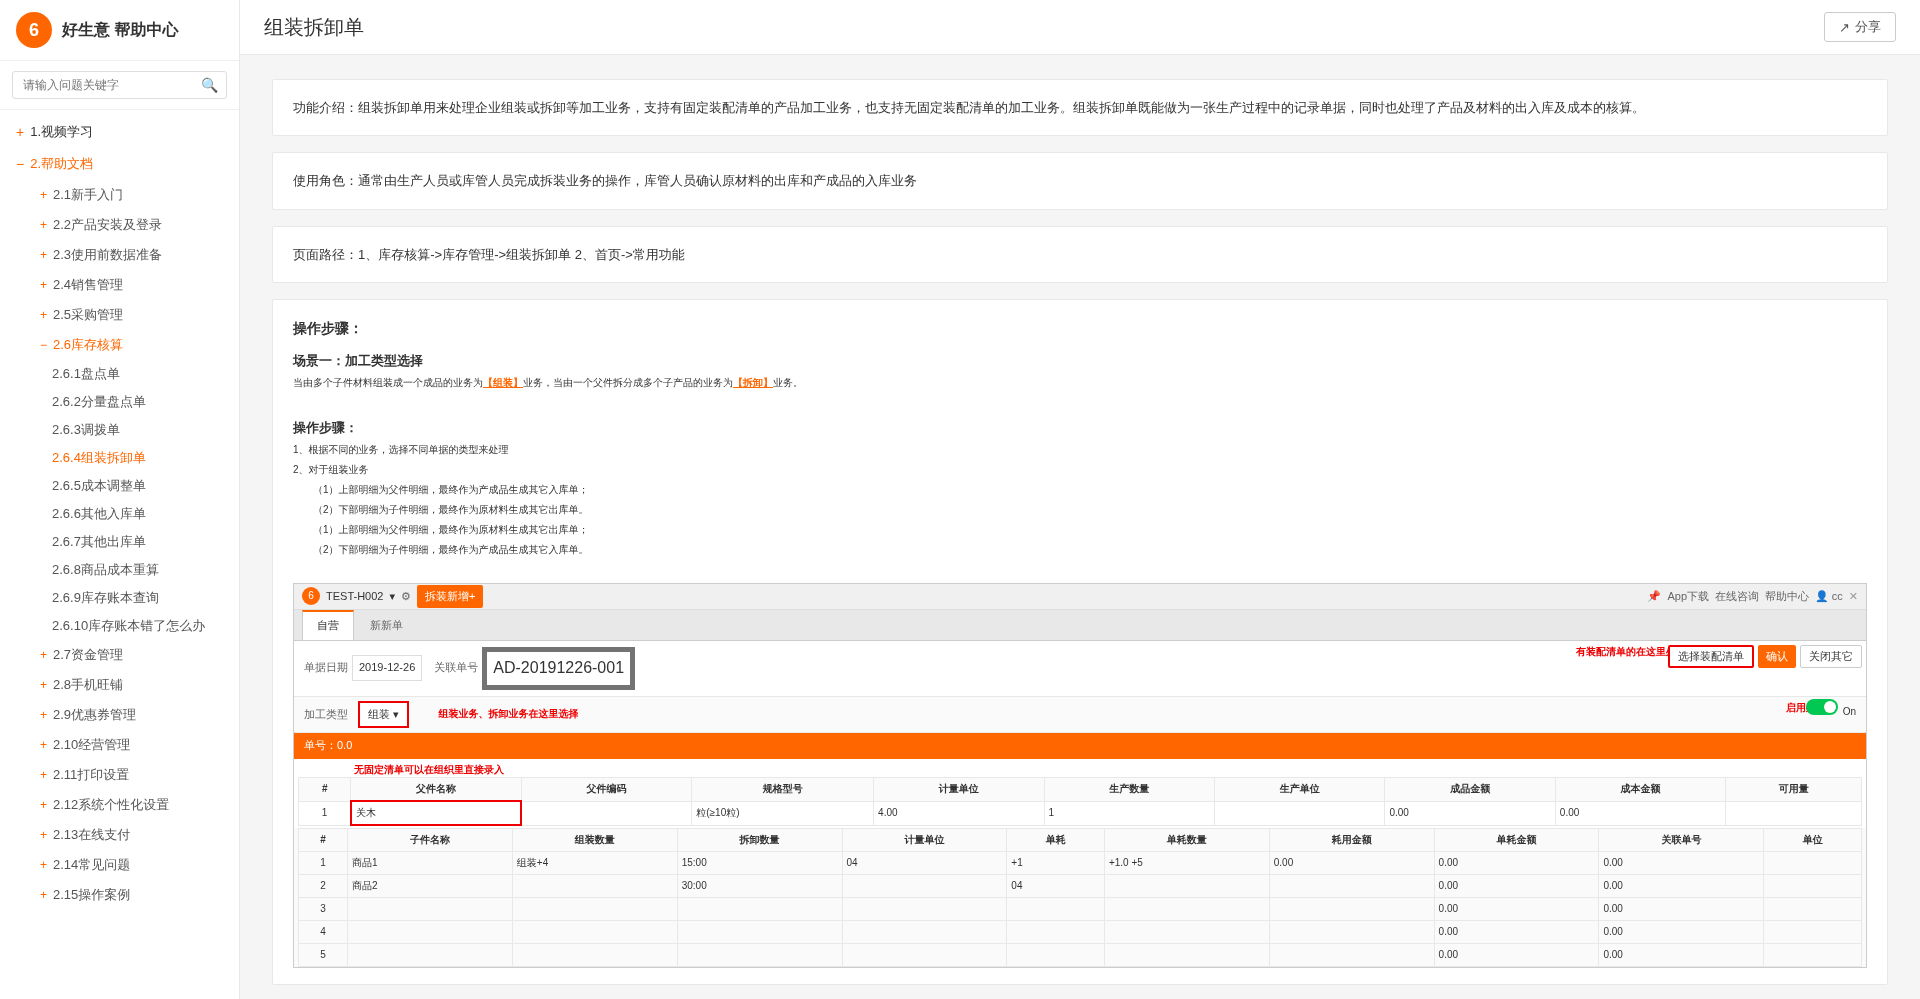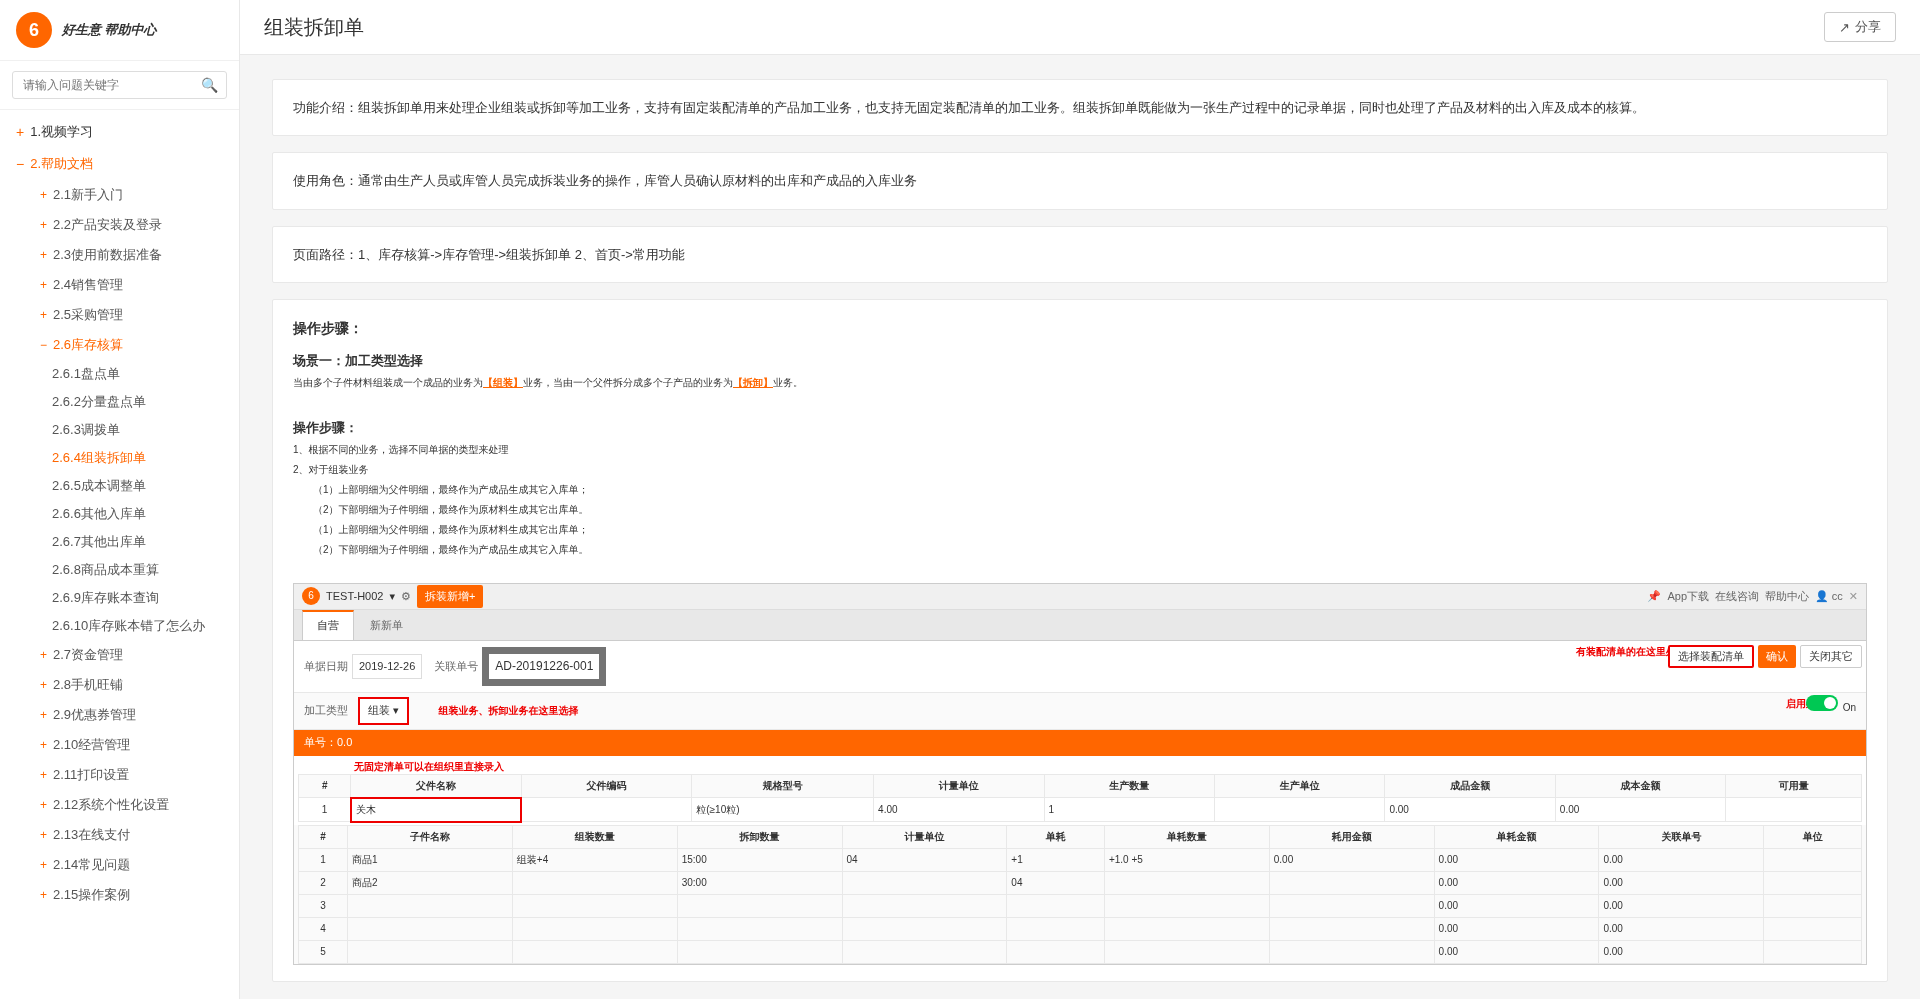--- a/index.html
+++ b/index.html
@@ -23,21 +23,21 @@
       border-bottom: 1px solid #f0f0f0;
       background: #fff;
     }
     .logo-icon {
       width: 36px; height: 36px;
       background: #f60;
       border-radius: 50%;
       display: flex; align-items: center; justify-content: center;
       color: #fff; font-size: 18px; font-weight: bold; margin-right: 10px;
     }
-    .logo-text { font-size: 13px; font-weight: bold; color: #333; font-style: italic; }
+    .logo-text { font-size: 16px; font-weight: bold; color: #333; }
     .search-box {
       padding: 10px 12px;
       border-bottom: 1px solid #f0f0f0;
     }
     .search-box input {
       width: 100%; padding: 6px 28px 6px 10px;
       border: 1px solid #ddd; border-radius: 3px;
       font-size: 12px; color: #999; outline: none;
     }
     .search-box { position: relative; }
@@ -272,21 +272,21 @@
         <div style="background:#e8e8e8;display:flex;align-items:flex-end;padding:0 8px;border-bottom:1px solid #ccc;">
           <div style="background:#fff;padding:4px 14px;border-top:2px solid #f60;border-left:1px solid #ccc;border-right:1px solid #ccc;font-size:11px;margin-right:2px;">自营</div>
           <div style="padding:4px 14px;font-size:11px;color:#666;">新新单</div>
         </div>
 
         <div style="padding:6px 10px;display:flex;align-items:center;gap:10px;border-bottom:1px solid #e8e8e8;position:relative;">
           <div style="display:flex;align-items:center;gap:4px;">
             <span style="color:#666;font-size:11px;">单据日期</span>
             <span style="border:1px solid #ddd;padding:2px 6px;font-size:11px;background:#fff;">2019-12-26</span>
             <span style="color:#666;font-size:11px;margin-left:8px;">关联单号</span>
-            <span style="border:7px solid #737373;padding:2px 6px;font-size:12px;background:#fff;">AD-20191226-001</span>
+            <span style="border:5px solid #737373;padding:2px 6px;font-size:16px;background:#fff;">AD-20191226-001</span>
           </div>
 
           <div style="position:absolute;right:180px;top:2px;color:#e00;font-size:10px;font-weight:bold;white-space:nowrap;">有装配清单的在这里处理</div>
           <div style="position:absolute;right:4px;top:4px;display:flex;gap:4px;">
             <button style="background:#fff;border:2px solid #e00;padding:2px 8px;font-size:11px;color:#333;border-radius:2px;">选择装配清单</button>
             <button style="background:#f60;color:#fff;border:none;padding:2px 8px;font-size:11px;border-radius:2px;">确认</button>
             <button style="background:#fff;border:1px solid #ccc;padding:2px 8px;font-size:11px;color:#333;border-radius:2px;">关闭其它</button>
           </div>
         </div>
 

